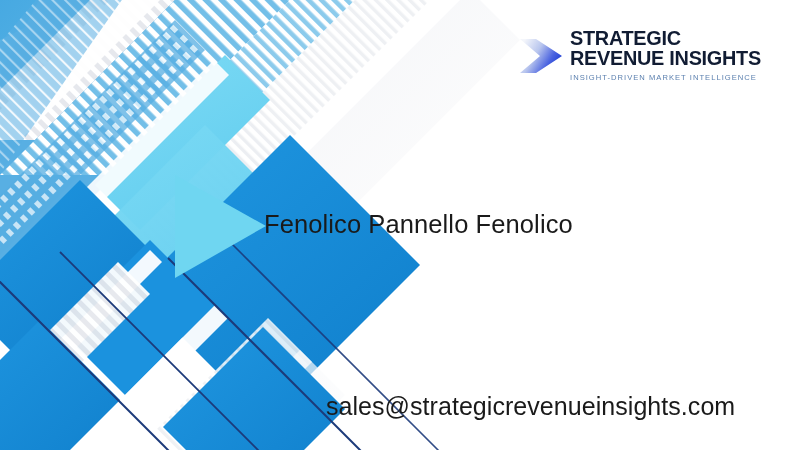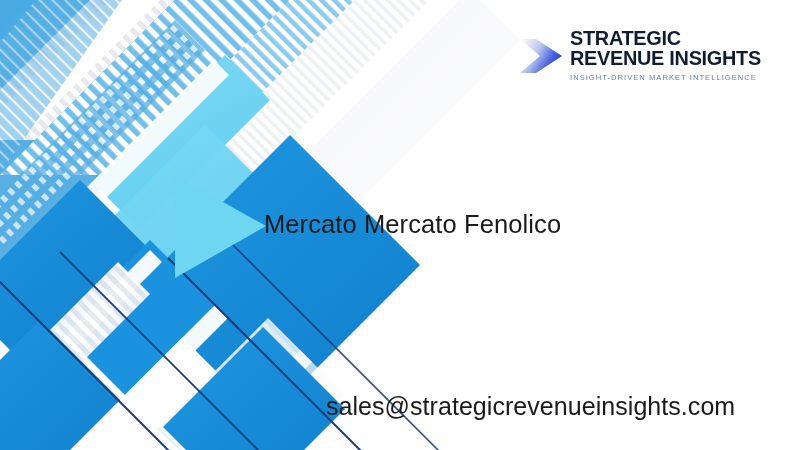--- a/index.html
+++ b/index.html
@@ -241,17 +241,17 @@
         <path d="M2,7 L18,7 L44,24 L18,41 L2,41 L22,24 Z" fill="url(#chevGrad)"></path>
       </svg>
     </div>
     <div id="logo-text">
       <div class="logo-line">STRATEGIC</div>
       <div class="logo-line">REVENUE INSIGHTS</div>
       <div id="logo-tagline">INSIGHT-DRIVEN MARKET INTELLIGENCE</div>
     </div>
   </div>
 
-  <div id="slide-title">Mercato Mercato Fenolico</div>
+  <div id="slide-title">Fenolico Pannello Fenolico</div>
 
   <div id="contact-email">sales@strategicrevenueinsights.com</div>
 
 </div>
 
 </body></html>

